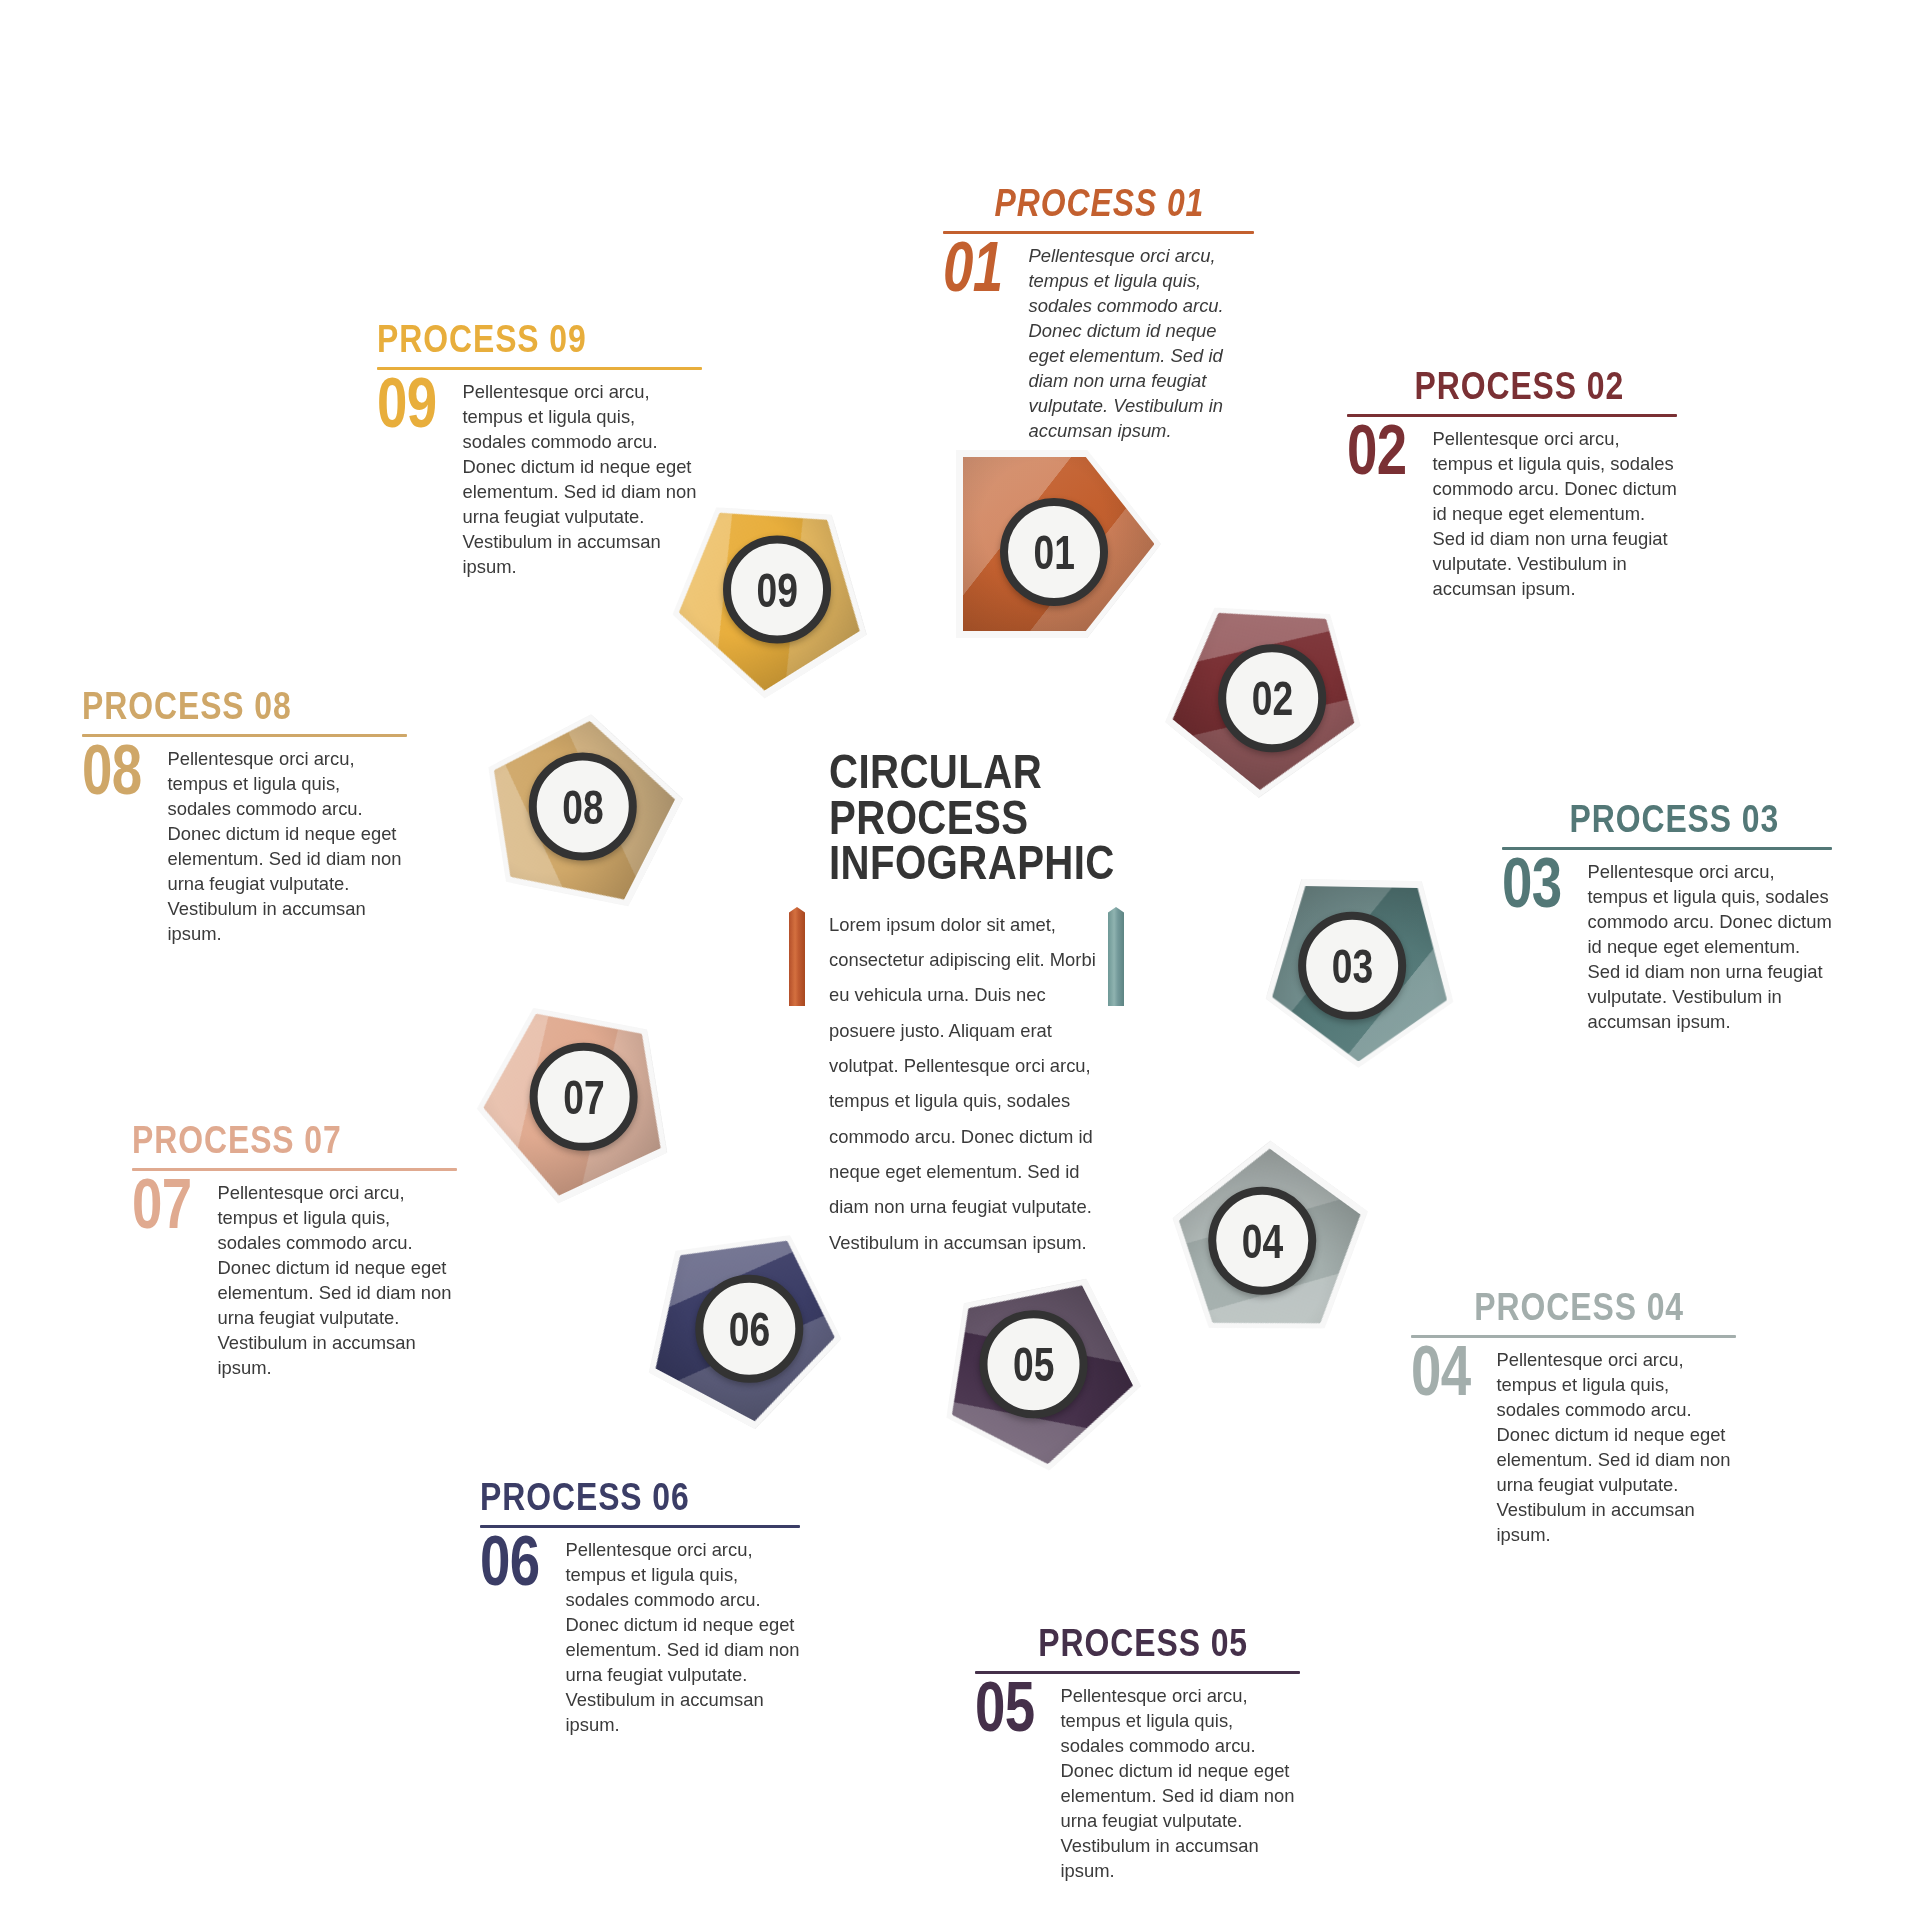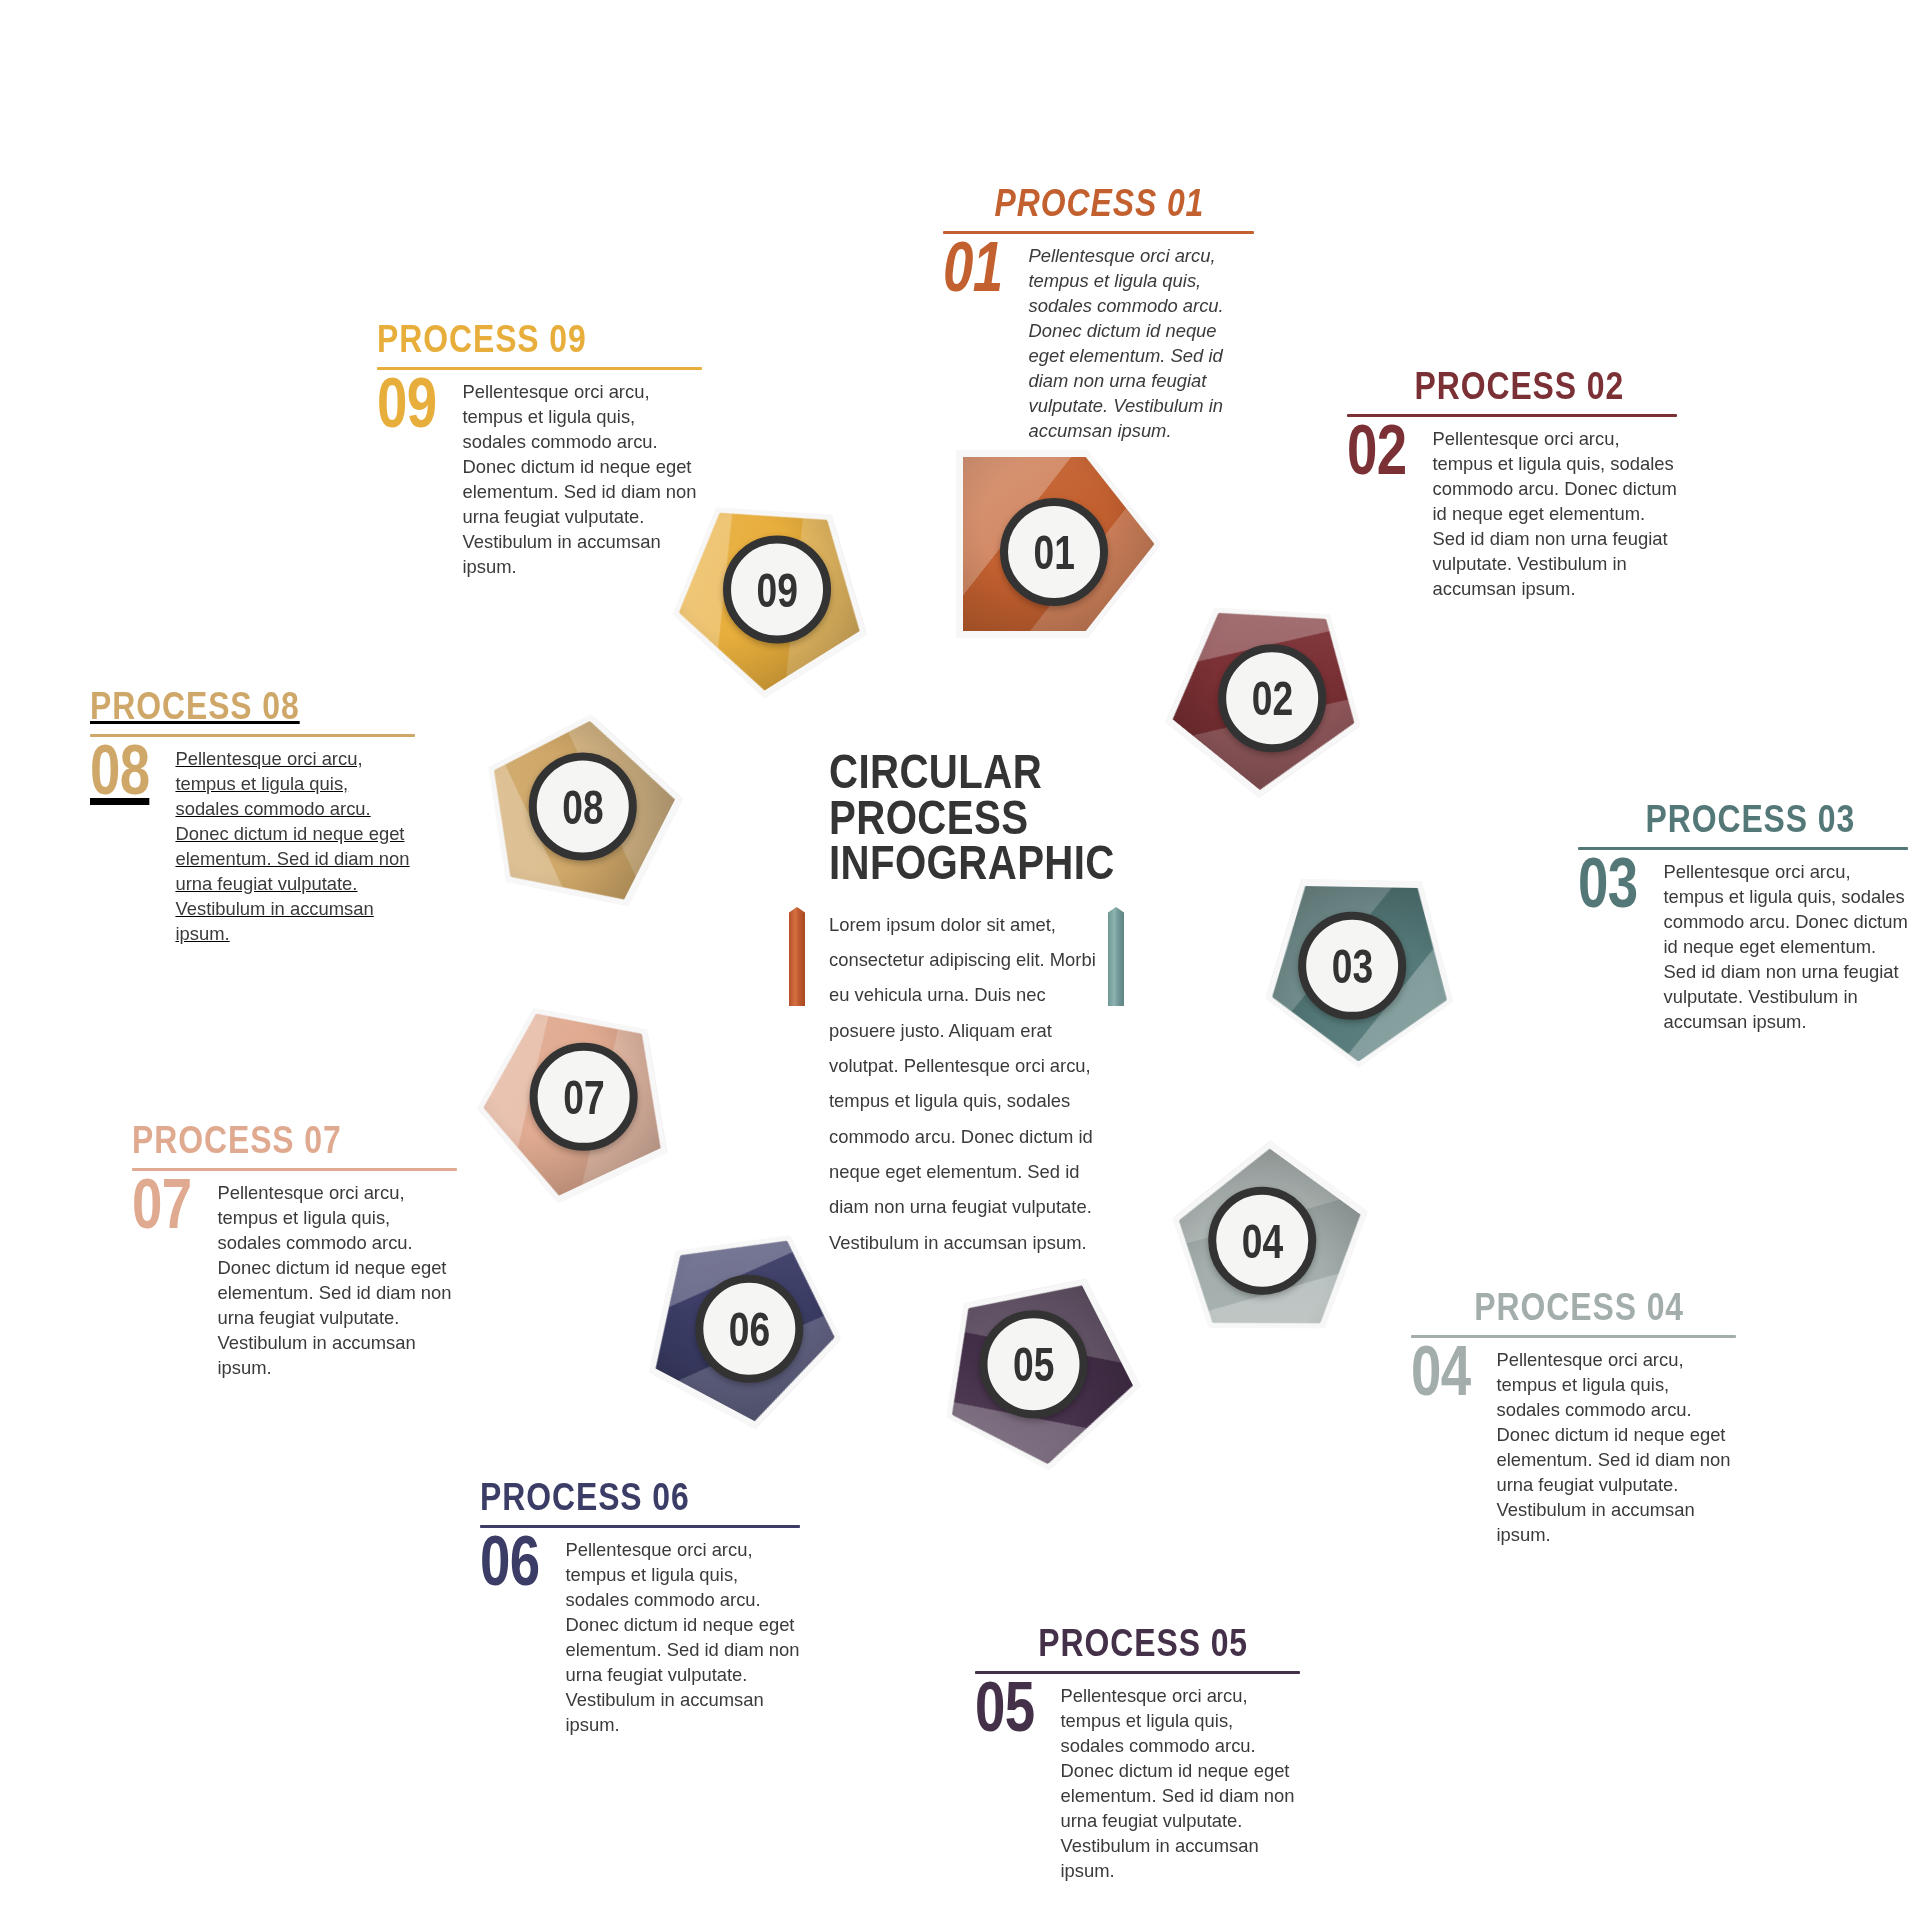--- a/index.html
+++ b/index.html
@@ -113,21 +113,21 @@
 
   <div class="block ta-r" style="left:1347px;top:367px;width:330px;">
     <div class="ttl" style="color: rgb(122, 48, 52);">PROCESS 02</div>
     <div class="rule" style="background: rgb(122, 48, 52);"></div>
     <div class="body">
       <div class="num" style="color: rgb(122, 48, 52);">02</div>
       <div class="para">Pellentesque orci arcu, tempus et ligula quis, sodales commodo arcu. Donec dictum id neque eget elementum. Sed id diam non urna feugiat vulputate. Vestibulum in accumsan ipsum.</div>
     </div>
   </div>
 
-  <div class="block ta-r" style="left:1578px;top:800px;width:330px;">
+  <div class="block ta-r" style="left:1502px;top:800px;width:330px;">
     <div class="ttl" style="color: rgb(83, 120, 119);">PROCESS 03</div>
     <div class="rule" style="background: rgb(83, 120, 119);"></div>
     <div class="body">
       <div class="num" style="color: rgb(83, 120, 119);">03</div>
       <div class="para">Pellentesque orci arcu, tempus et ligula quis, sodales commodo arcu. Donec dictum id neque eget elementum. Sed id diam non urna feugiat vulputate. Vestibulum in accumsan ipsum.</div>
     </div>
   </div>
 
   <div class="block ta-r" style="left:1411px;top:1288px;width:325px;">
     <div class="ttl" style="color: rgb(163, 174, 172);">PROCESS 04</div>
@@ -158,21 +158,21 @@
 
   <div class="block ta-c" style="left:132px;top:1121px;width:325px;">
     <div class="ttl" style="color: rgb(224, 170, 144);">PROCESS 07</div>
     <div class="rule" style="background: rgb(224, 170, 144);"></div>
     <div class="body">
       <div class="num" style="color: rgb(224, 170, 144);">07</div>
       <div class="para">Pellentesque orci arcu, tempus et ligula quis, sodales commodo arcu. Donec dictum id neque eget elementum. Sed id diam non urna feugiat vulputate. Vestibulum in accumsan ipsum.</div>
     </div>
   </div>
 
-  <div class="block ta-c" style="left:90px;top:687px;width:325px;text-decoration:underline;">
+  <div class="block ta-c" style="left:82px;top:687px;width:325px;">
     <div class="ttl" style="color: rgb(207, 167, 104);">PROCESS 08</div>
     <div class="rule" style="background: rgb(207, 167, 104);"></div>
     <div class="body">
       <div class="num" style="color: rgb(207, 167, 104);">08</div>
       <div class="para">Pellentesque orci arcu, tempus et ligula quis, sodales commodo arcu. Donec dictum id neque eget elementum. Sed id diam non urna feugiat vulputate. Vestibulum in accumsan ipsum.</div>
     </div>
   </div>
 
   <div class="block ta-c" style="left:377px;top:320px;width:325px;">
     <div class="ttl" style="color: rgb(232, 174, 60);">PROCESS 09</div>

